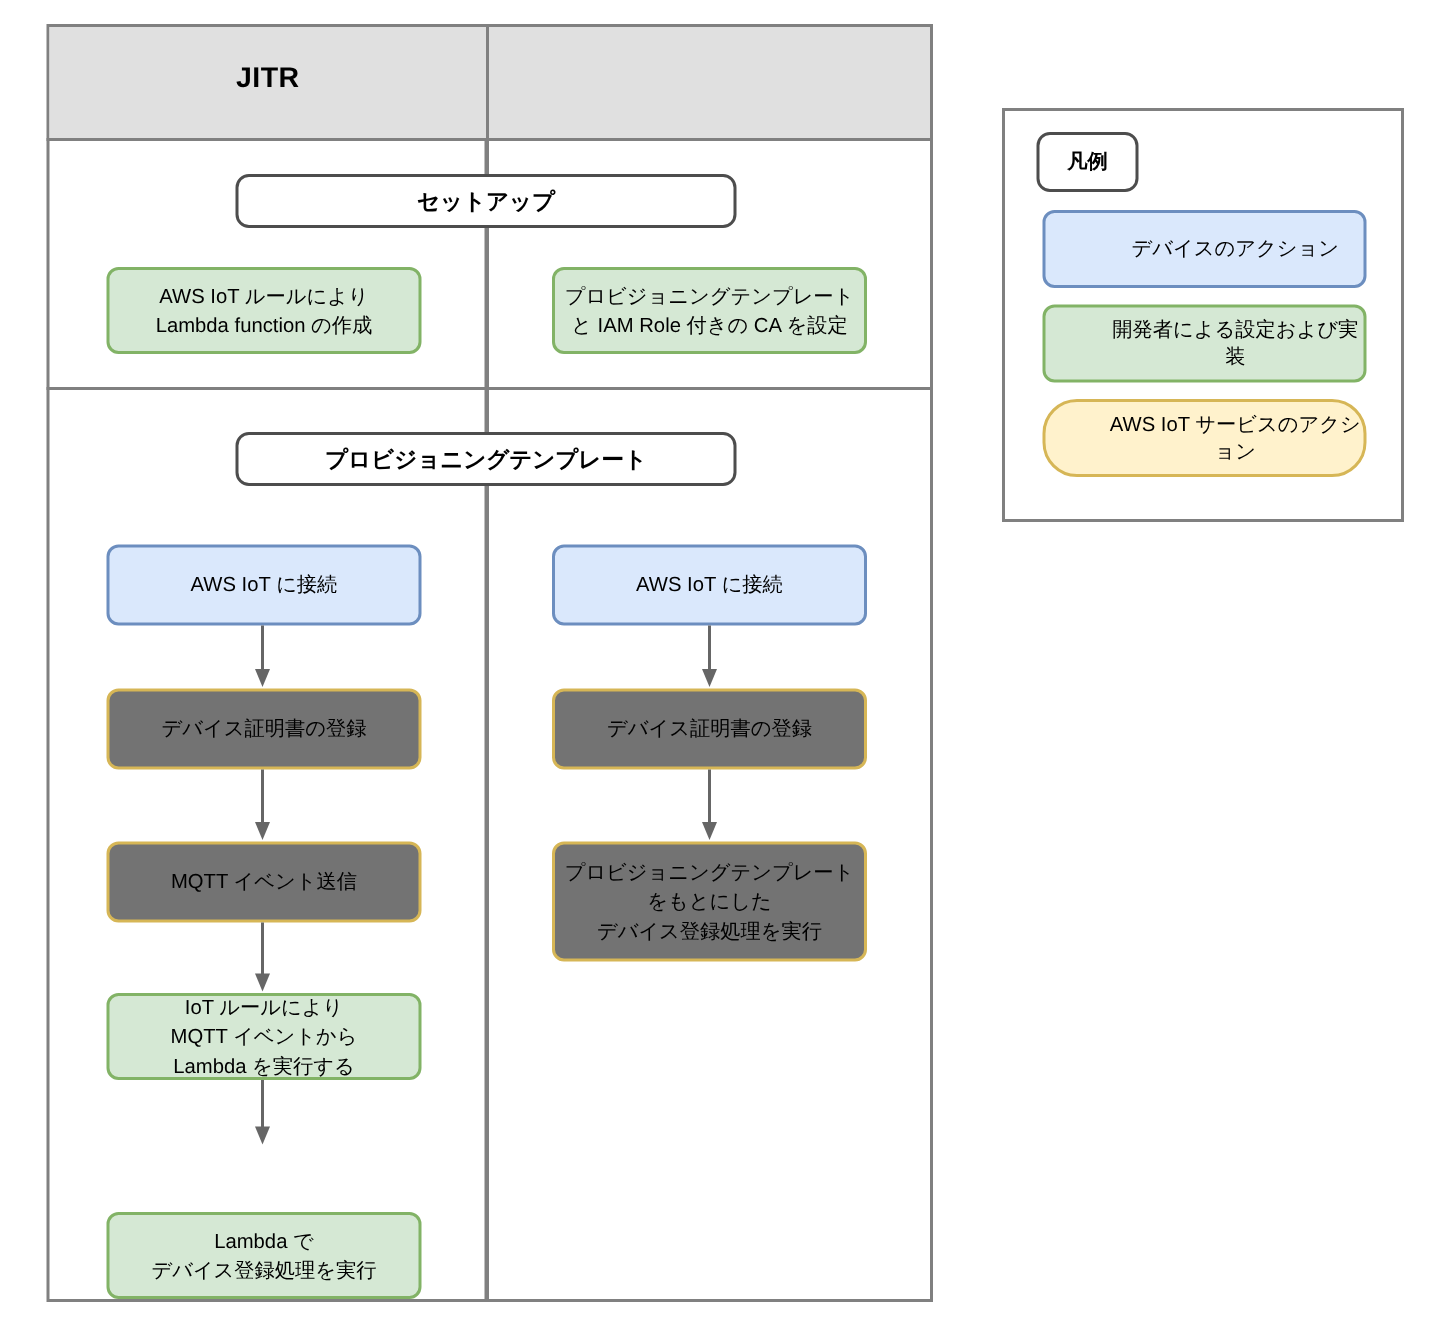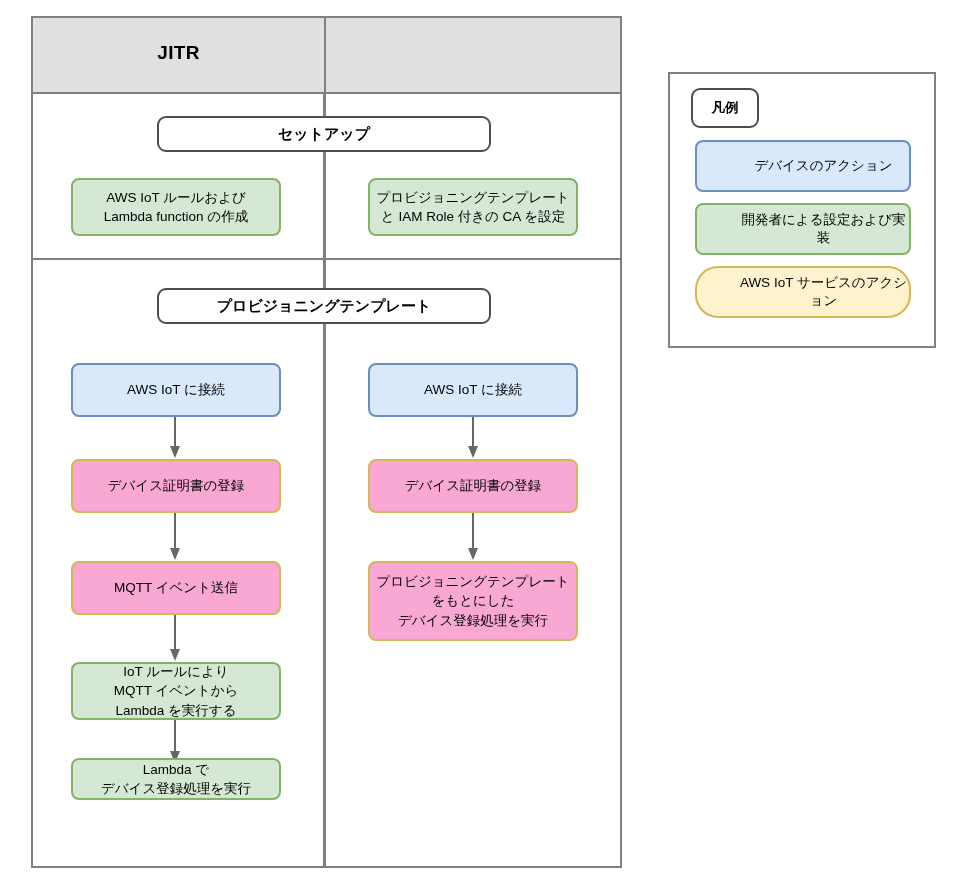--- a/index.html
+++ b/index.html
@@ -108,21 +108,21 @@
     align-items: center;
     justify-content: center;
     text-align: center;
     font-size: 13.5px;
     line-height: 1.42;
     padding: 2px 6px;
     white-space: pre-line;
   }
   .node.green  { background: #d5e8d4; border-color: #82b366; }
   .node.blue   { background: #dae8fc; border-color: #6c8ebf; }
-  .node.yellow { background: #f9a8d4; border-color: #d6b656; }
+  .node.yellow { background: #737373; border-color: #d6b656; }
 
   
   .arrow {
     position: absolute;
     width: 16px;
   }
   .arrow svg { display: block; overflow: visible; }
 
   
   .legend-frame {
@@ -185,21 +185,21 @@
   <div class="col-title jitr">JITR</div>
 
   <div class="spine" style="top:94px;height:24px;"></div>
   <div class="spine" style="top:150px;height:108px;"></div>
   <div class="spine" style="top:260px;height:30px;"></div>
   <div class="spine" style="top:322px;height:546px;"></div>
 
   <div class="section-pill setup">セットアップ</div>
   <div class="section-pill enroll">プロビジョニングテンプレート</div>
 
-  <div class="node green" style="left:71px;top:178px;width:210px;height:58px;">AWS IoT ルールおよび
+  <div class="node green" style="left:71px;top:178px;width:210px;height:58px;">AWS IoT ルールにより
 Lambda function の作成</div>
   <div class="node green" style="left:368px;top:178px;width:210px;height:58px;">プロビジョニングテンプレート
 と IAM Role 付きの CA を設定</div>
 
   <div class="node blue" style="left:71px;top:363px;width:210px;height:54px;">AWS IoT に接続</div>
   <div class="arrow" style="left:167px;top:417px;height:42px;">
     <svg width="16" height="42" viewBox="0 0 16 42">
         <path d="M8 0 L8 32" stroke="#666666" stroke-width="2" fill="none"></path>
         <path d="M8 41 L3 29 L13 29 Z" fill="#666666"></path>
       </svg>
@@ -224,21 +224,21 @@
   <div class="node green" style="left:71px;top:662px;width:210px;height:58px;">IoT ルールにより
 MQTT イベントから
 Lambda を実行する</div>
   <div class="arrow" style="left:167px;top:720px;height:44px;">
     <svg width="16" height="44" viewBox="0 0 16 44">
         <path d="M8 0 L8 34" stroke="#666666" stroke-width="2" fill="none"></path>
         <path d="M8 43 L3 31 L13 31 Z" fill="#666666"></path>
       </svg>
   </div>
 
-  <div class="node green" style="left:71px;top:758px;width:210px;height:42px;">Lambda で
+  <div class="node green" style="left:71px;top:808px;width:210px;height:58px;">Lambda で
 デバイス登録処理を実行</div>
 
   <div class="node blue" style="left:368px;top:363px;width:210px;height:54px;">AWS IoT に接続</div>
   <div class="arrow" style="left:465px;top:417px;height:42px;">
     <svg width="16" height="42" viewBox="0 0 16 42">
         <path d="M8 0 L8 32" stroke="#666666" stroke-width="2" fill="none"></path>
         <path d="M8 41 L3 29 L13 29 Z" fill="#666666"></path>
       </svg>
   </div>
 

